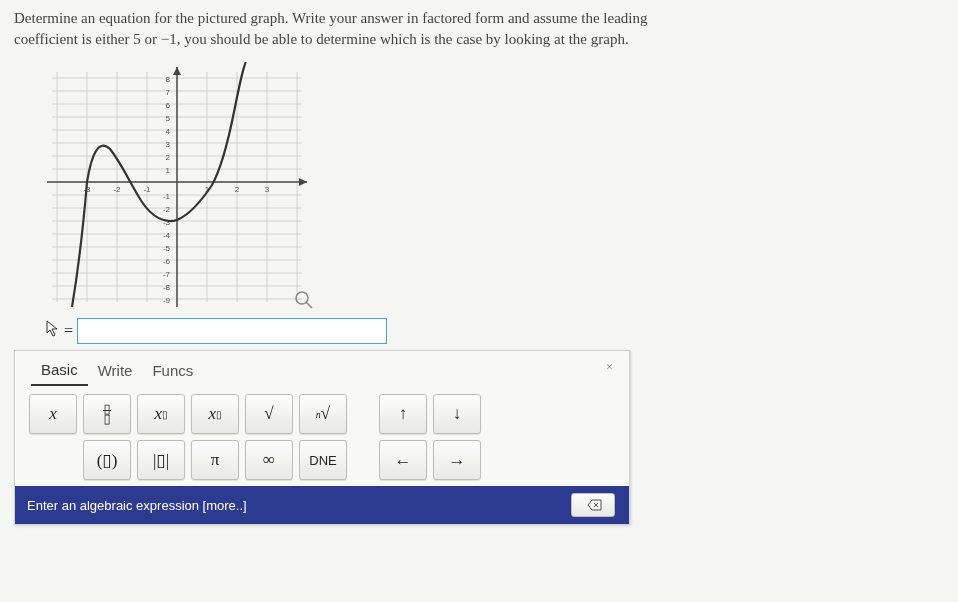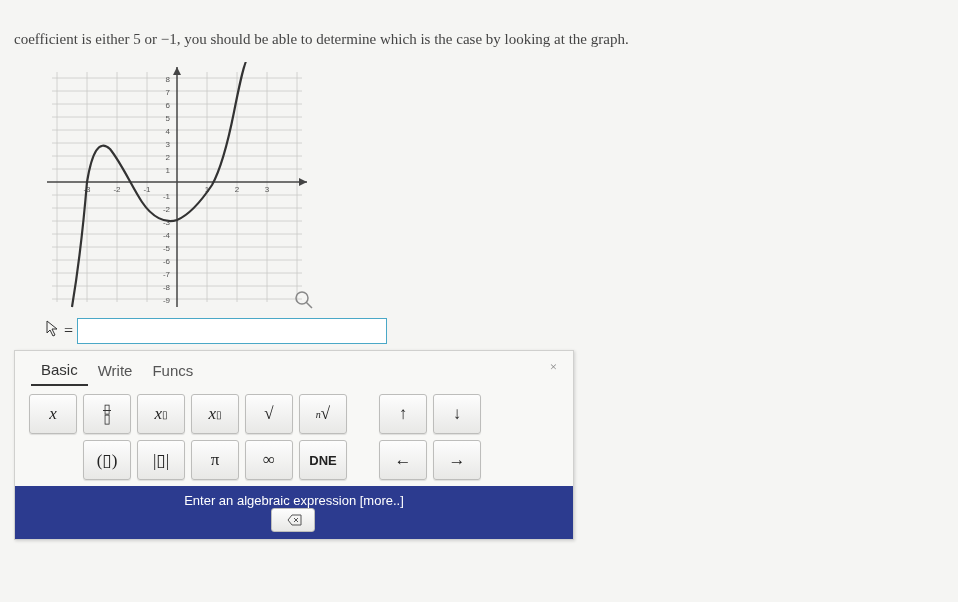--- a/index.html
+++ b/index.html
@@ -35,21 +35,21 @@
     .answer-input {
       border: 1px solid #4aa8c7;
       background: #fff;
       height: 26px;
       width: 310px;
       margin-left: 4px;
       padding: 2px 6px;
       font-size: 14px;
     }
     .keypad {
-      width: 560px;
+      width: 616px;
       background: #f8f8f6;
       border: 1px solid #d0d0ce;
       box-shadow: 1px 1px 3px rgba(0,0,0,0.15);
       margin-left: 0;
     }
     .keypad-tabs {
       display: flex;
       align-items: center;
       padding: 6px 10px 0 16px;
       position: relative;
@@ -94,21 +94,20 @@
     .gap-spacer { width: 20px; }
     .more-bar {
       background: #2c3b8f;
       color: #fff;
       padding: 7px 12px;
       font-family: Arial, sans-serif;
       font-size: 13px;
       display: flex;
       align-items: center;
       justify-content: space-between;
-      flex-direction: column;
     }
     .backspace-key {
       width: 44px;
       height: 24px;
       background: linear-gradient(#fdfdfd, #e8e8e6);
       border: 1px solid #bdbdbb;
       border-radius: 3px;
       display: flex;
       align-items: center;
       justify-content: center;
@@ -120,21 +119,21 @@
       right: 16px;
       bottom: 8px;
     }
     sup { font-size: 0.6em; }
     sub { font-size: 0.6em; }
   </style>
 </head>
 <body>
 
 <div class="question-text">
-  <br>
+  <span>Determine an equation for the pictured graph. Write your answer in factored form and assume the leading</span><br>
   <span>coefficient is either 5 or −1, you should be able to determine which is the case by looking at the graph.</span>
 </div>
 
 <div class="graph-container">
   <svg width="290" height="250" viewBox="0 0 290 250">
     <g transform="translate(145,120)">
 
       <g stroke="#c9c9c7" stroke-width="0.8">
         <line x1="-120" y1="-110" x2="-120" y2="120"></line>
           <line x1="-90" y1="-110" x2="-90" y2="120"></line>
@@ -240,21 +239,21 @@
       <div class="key"><sup style="font-size:10px;font-style:italic">n</sup>√</div>
       <div class="gap-spacer"></div>
       <div class="key">↑</div>
       <div class="key">↓</div>
     </div>
     <div class="key-row row2-offset">
       <div class="key">(▯)</div>
       <div class="key">|▯|</div>
       <div class="key">π</div>
       <div class="key">∞</div>
-      <div class="key" style="font-family:Arial;font-size:13px;font-weight:bold;">DNE</div>
+      <div class="key" style="font-family:Arial;font-size:13px;">DNE</div>
       <div class="gap-spacer"></div>
       <div class="key">←</div>
       <div class="key">→</div>
     </div>
   </div>
   <div class="more-bar">
     <span>Enter an algebraic expression [more..]</span>
     <div class="backspace-key">
       <svg width="18" height="12">
         <path d="M4,6 L8,1 L17,1 L17,11 L8,11 Z" fill="none" stroke="#555" stroke-width="1"></path>

